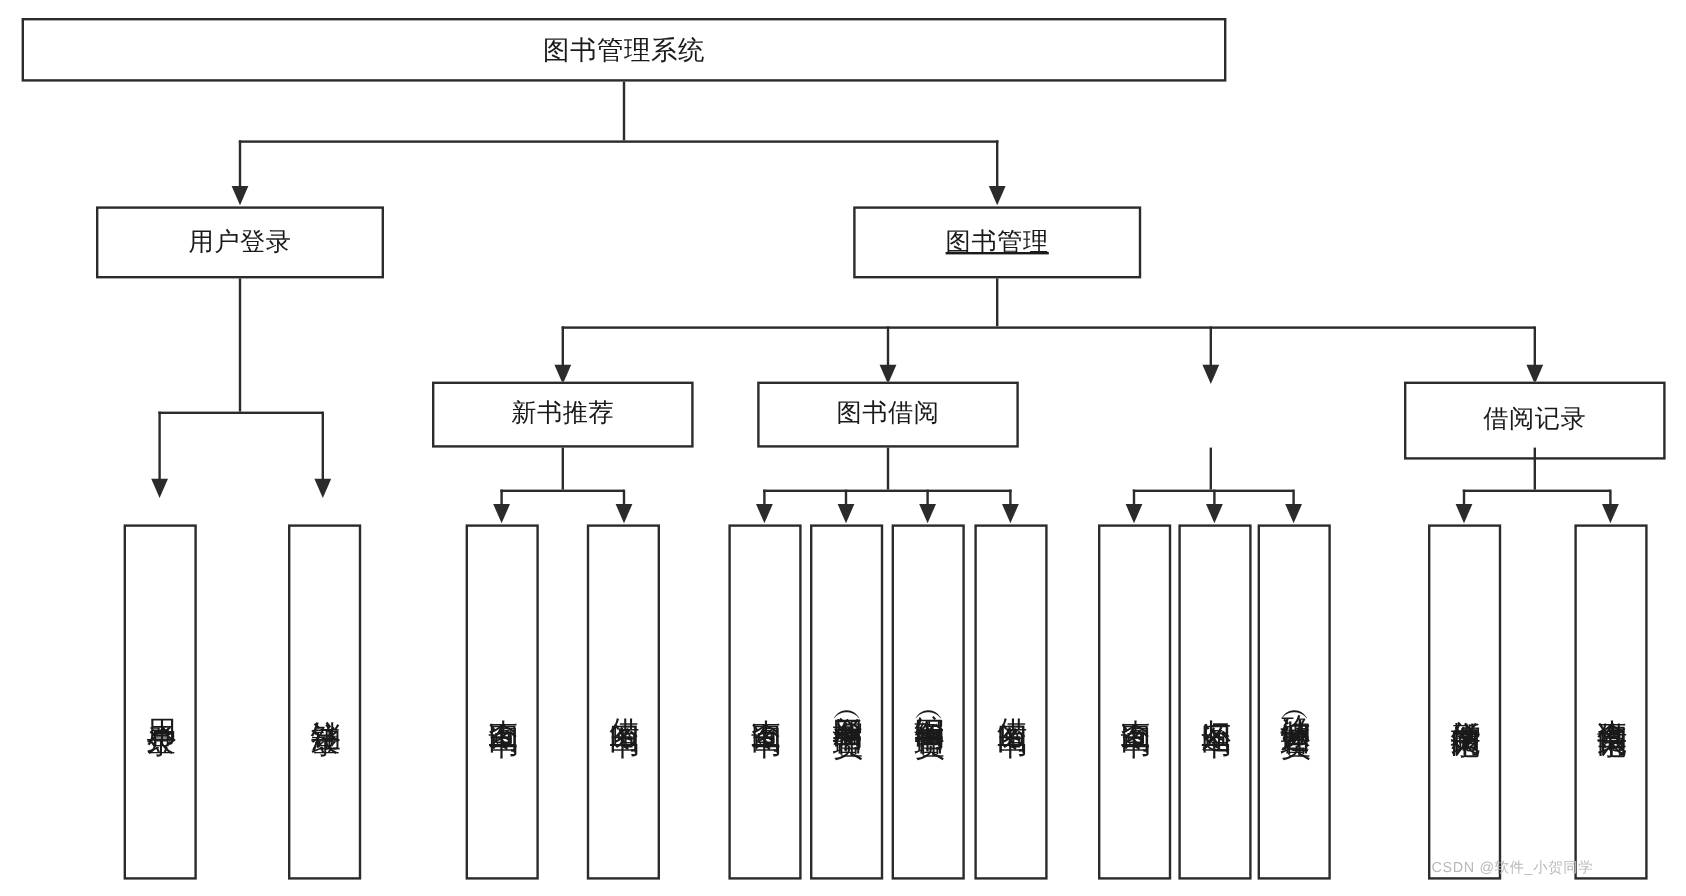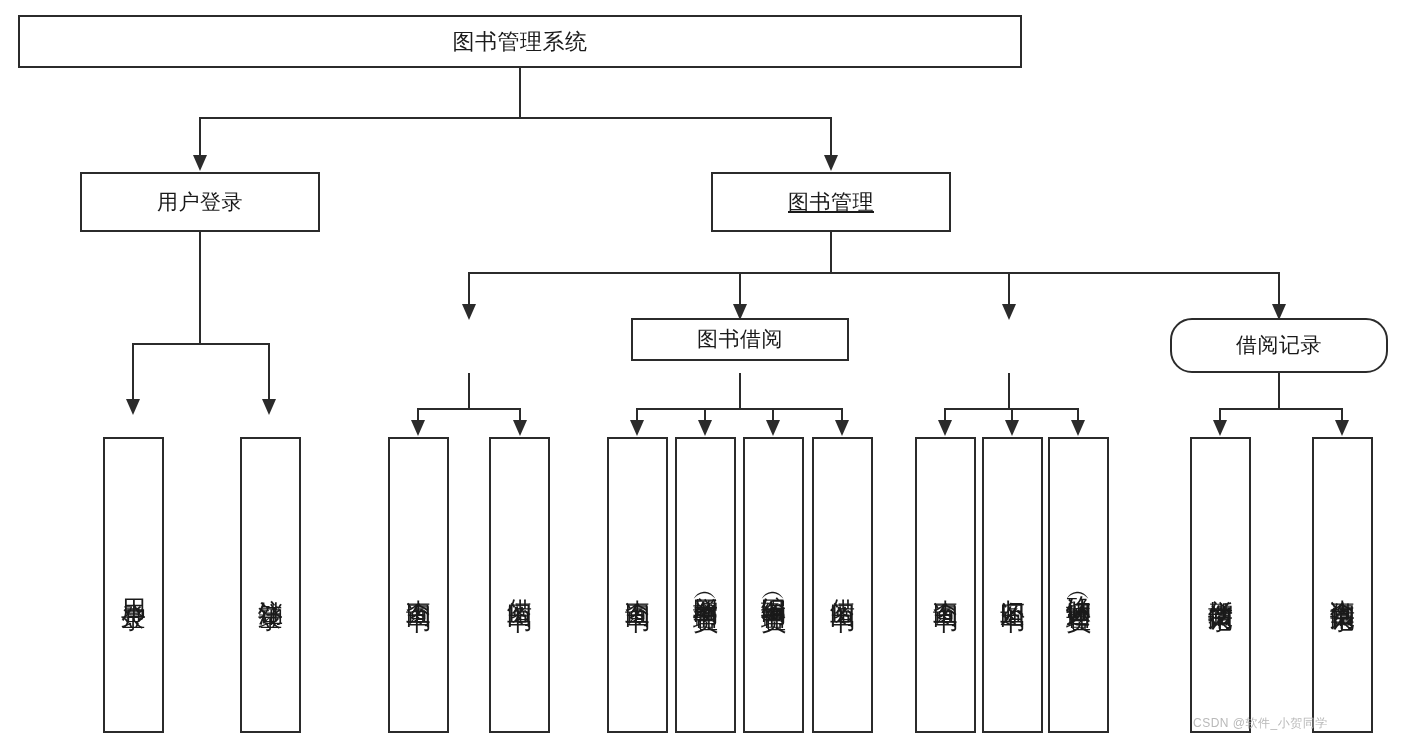--- a/index.html
+++ b/index.html
@@ -129,24 +129,27 @@
 
   <div class="vline" style="left:468px; top:272px; width:2px; height:34px;"></div>
   <div class="arrow" style="left:462px; top:304px;"></div>
   <div class="vline" style="left:739px; top:272px; width:2px; height:34px;"></div>
   <div class="arrow" style="left:733px; top:304px;"></div>
   <div class="vline" style="left:1008px; top:272px; width:2px; height:34px;"></div>
   <div class="arrow" style="left:1002px; top:304px;"></div>
   <div class="vline" style="left:1278px; top:272px; width:2px; height:34px;"></div>
   <div class="arrow" style="left:1272px; top:304px;"></div>
 
-  <div class="node horiz" style="left:631px; top:318px; width:218px; height:43px;align-items:center;">
+  <div class="node horiz" style="left:360px; top:318px; width:218px; height:55px;">
+    <span class="label">新书推荐</span>
+  </div>
+  <div class="node horiz" style="left:631px; top:318px; width:218px; height:55px;align-items:center;">
     <span class="label">图书借阅</span>
   </div>
-  <div class="node horiz" style="left:1170px; top:318px; width:218px; height:55px;border-radius:22px;">
+  <div class="node horiz" style="left:1170px; top:318px; width:218px; height:65px;">
     <span class="label">借阅记录</span>
   </div>
 
   <div class="vline" style="left:468px; top:373px; width:2px; height:35px;"></div>
   <div class="hline" style="left:417px; top:408px; width:103px; height:2px;"></div>
   <div class="vline" style="left:417px; top:408px; width:2px; height:15px;"></div>
   <div class="arrow" style="left:411px; top:420px;"></div>
   <div class="vline" style="left:519px; top:408px; width:2px; height:15px;"></div>
   <div class="arrow" style="left:513px; top:420px;"></div>
 

